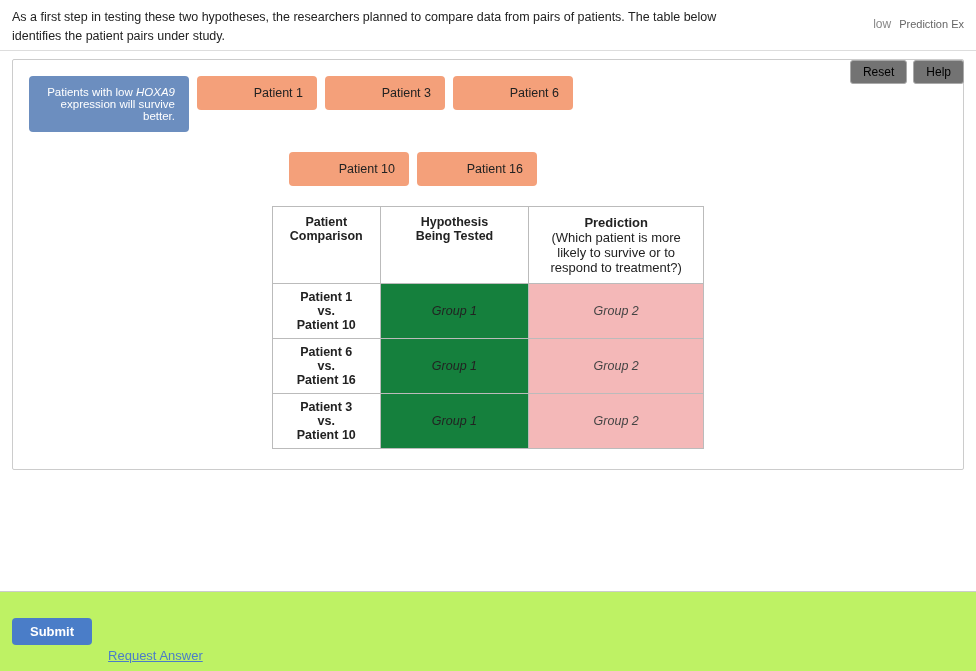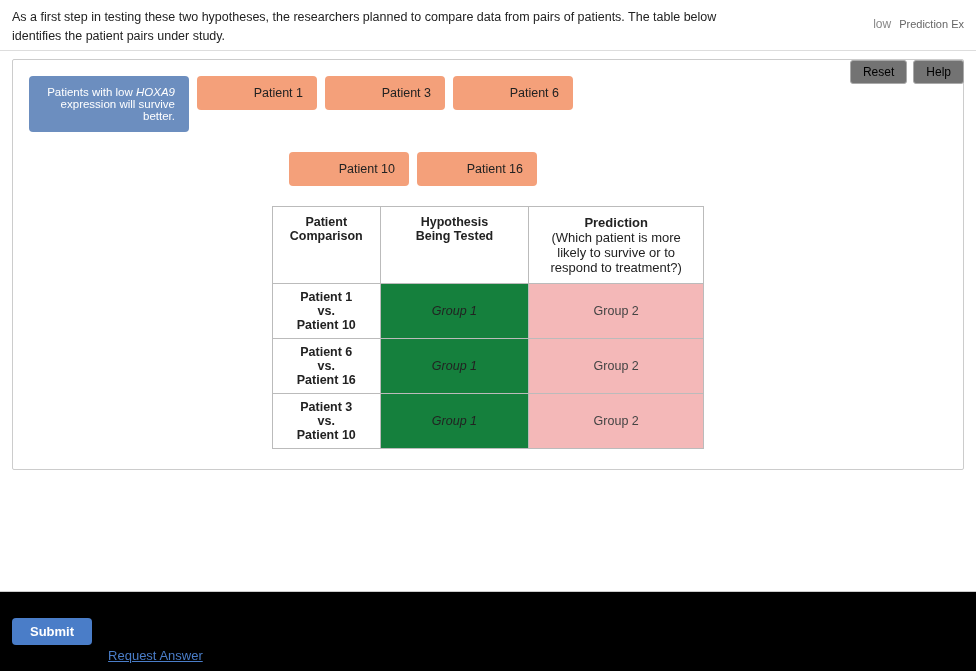--- a/index.html
+++ b/index.html
@@ -132,28 +132,29 @@
     }
     .td-filled-blue {
       background: #15803d;
       color: #222;
       font-style: italic;
       min-width: 130px;
     }
     .td-filled-pink {
       background: #f4b8b8;
       color: #444;
+      font-style: italic;
       min-width: 130px;
     }
     .bottom-bar {
       position: absolute;
       bottom: 0;
       left: 0;
       width: 100%;
-      background: #000000;
+      background: #bef264;
       border-top: 1px solid #ccc;
       padding: 8px 12px;
       display: flex;
       gap: 16px;
       align-items: center;
     }
     .btn-submit {
       background: #4a7dc8;
       color: #fff;
       border: none;

